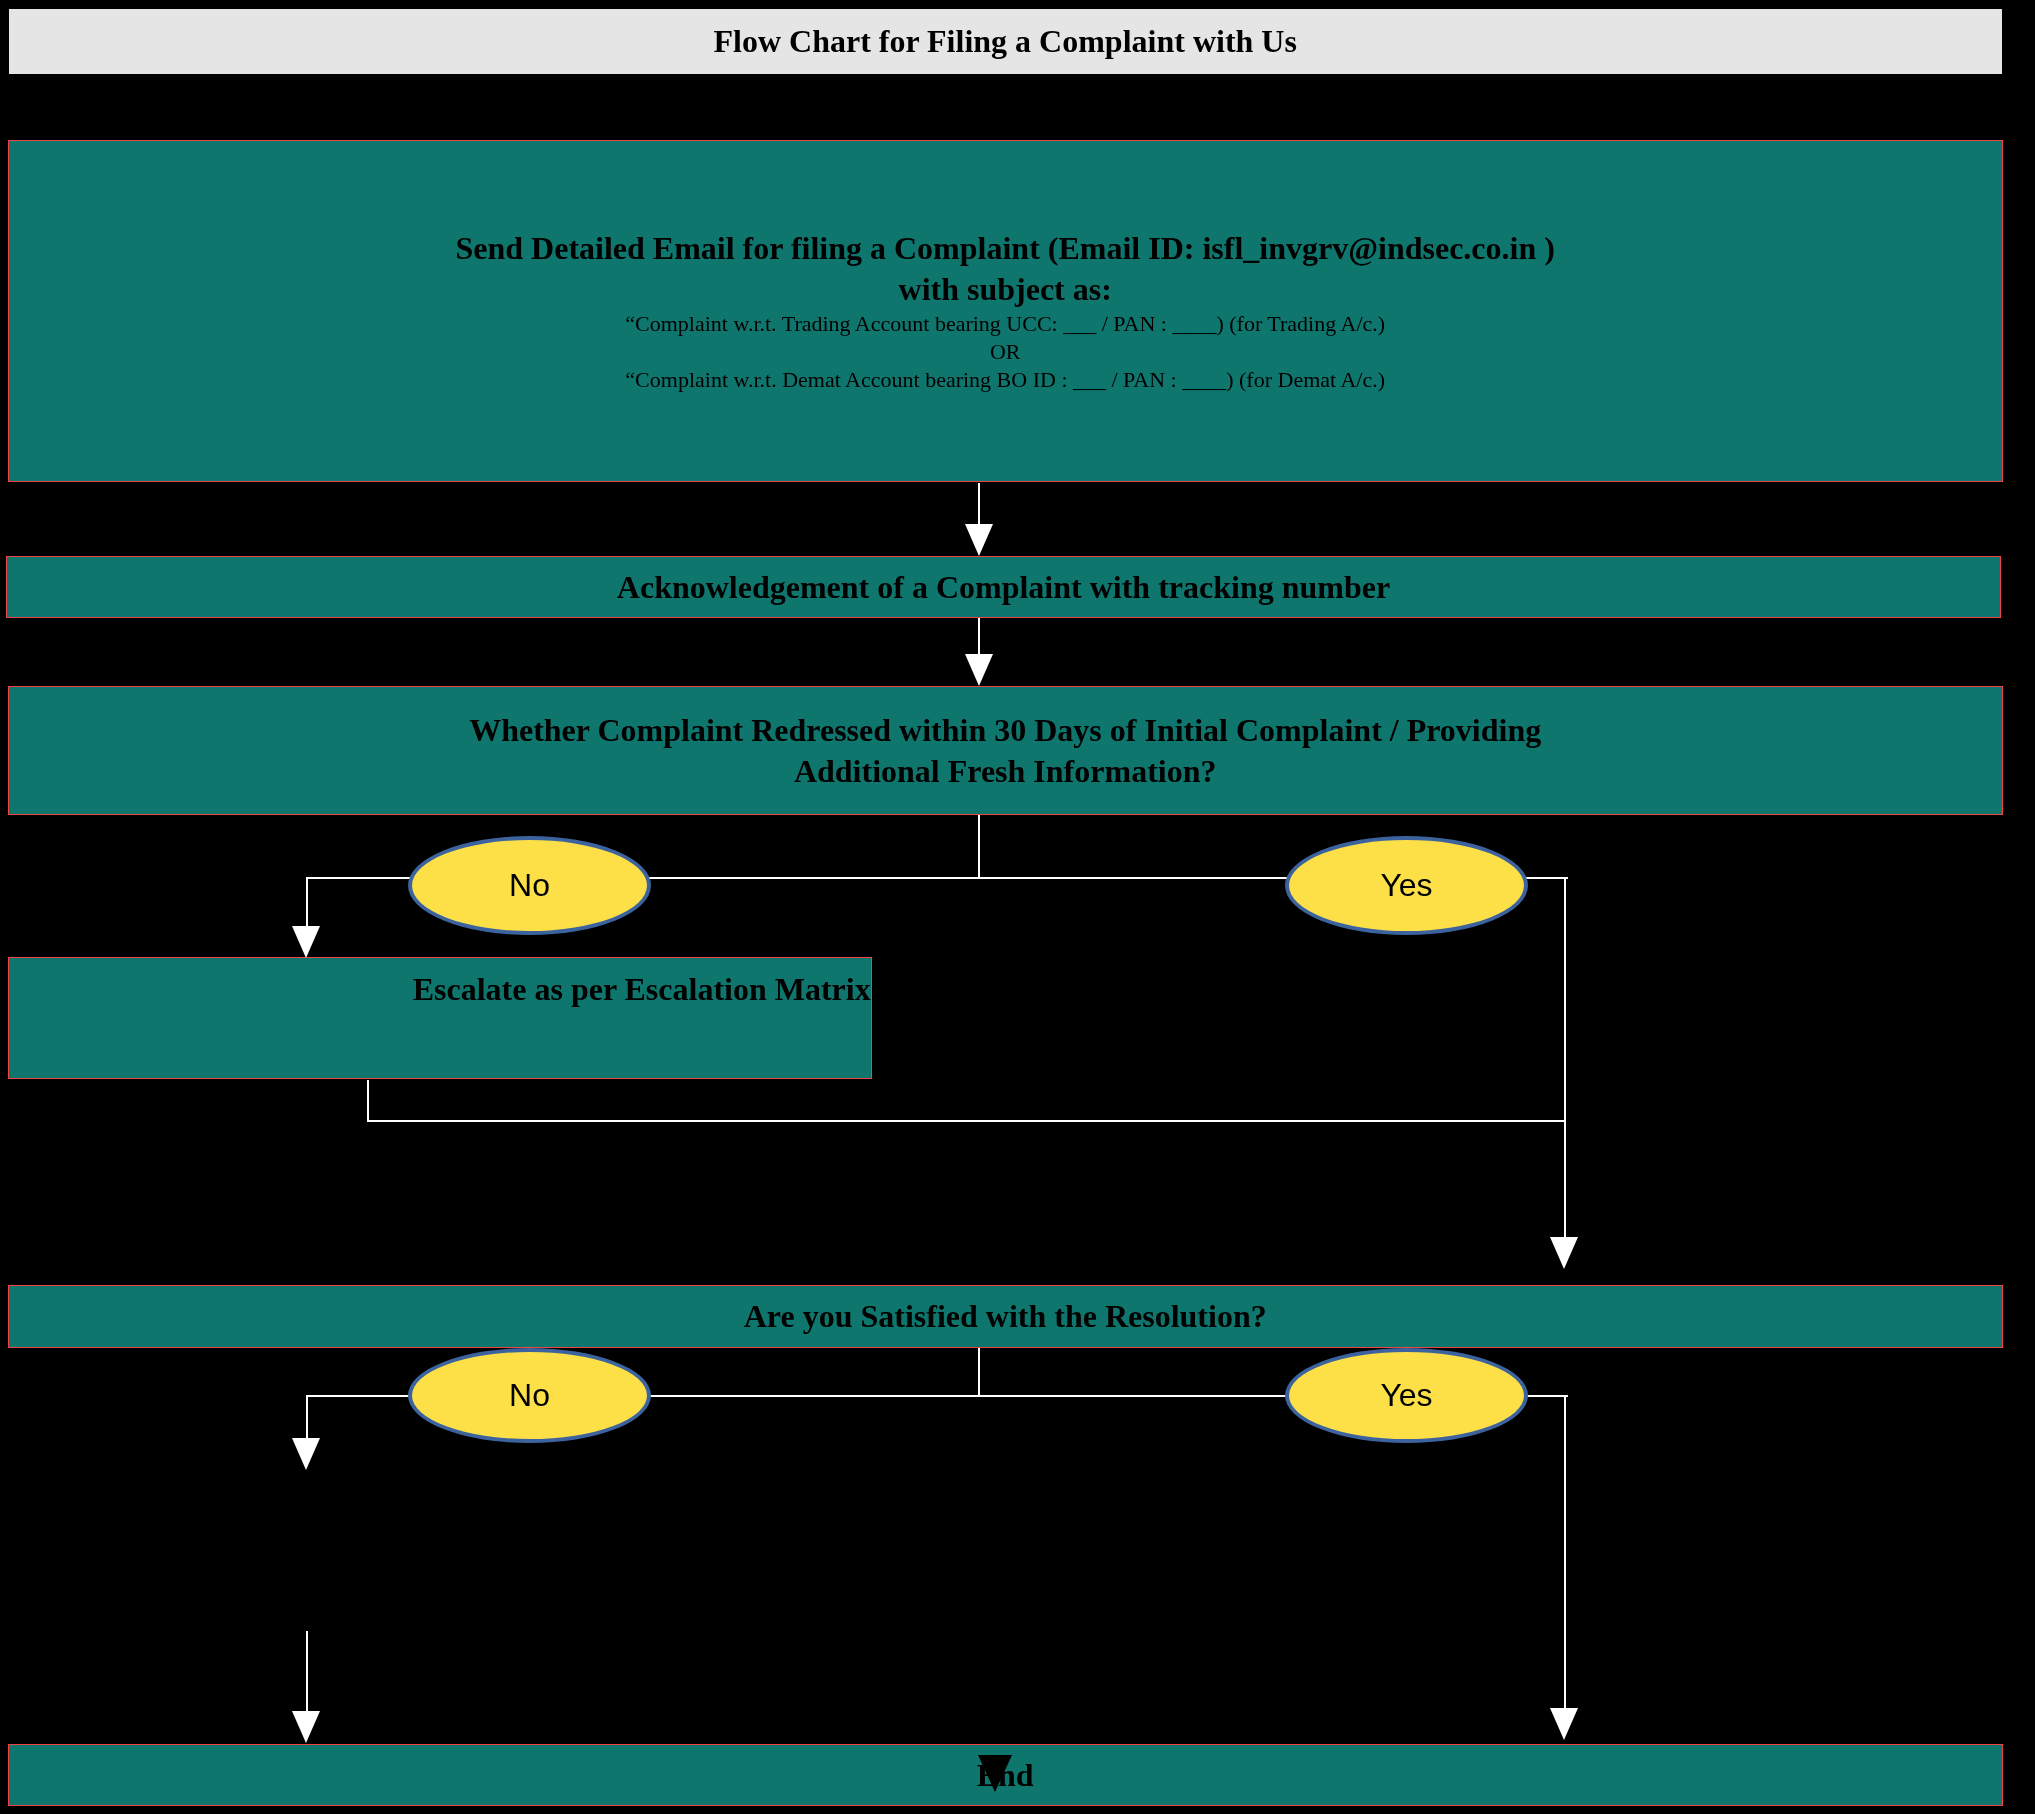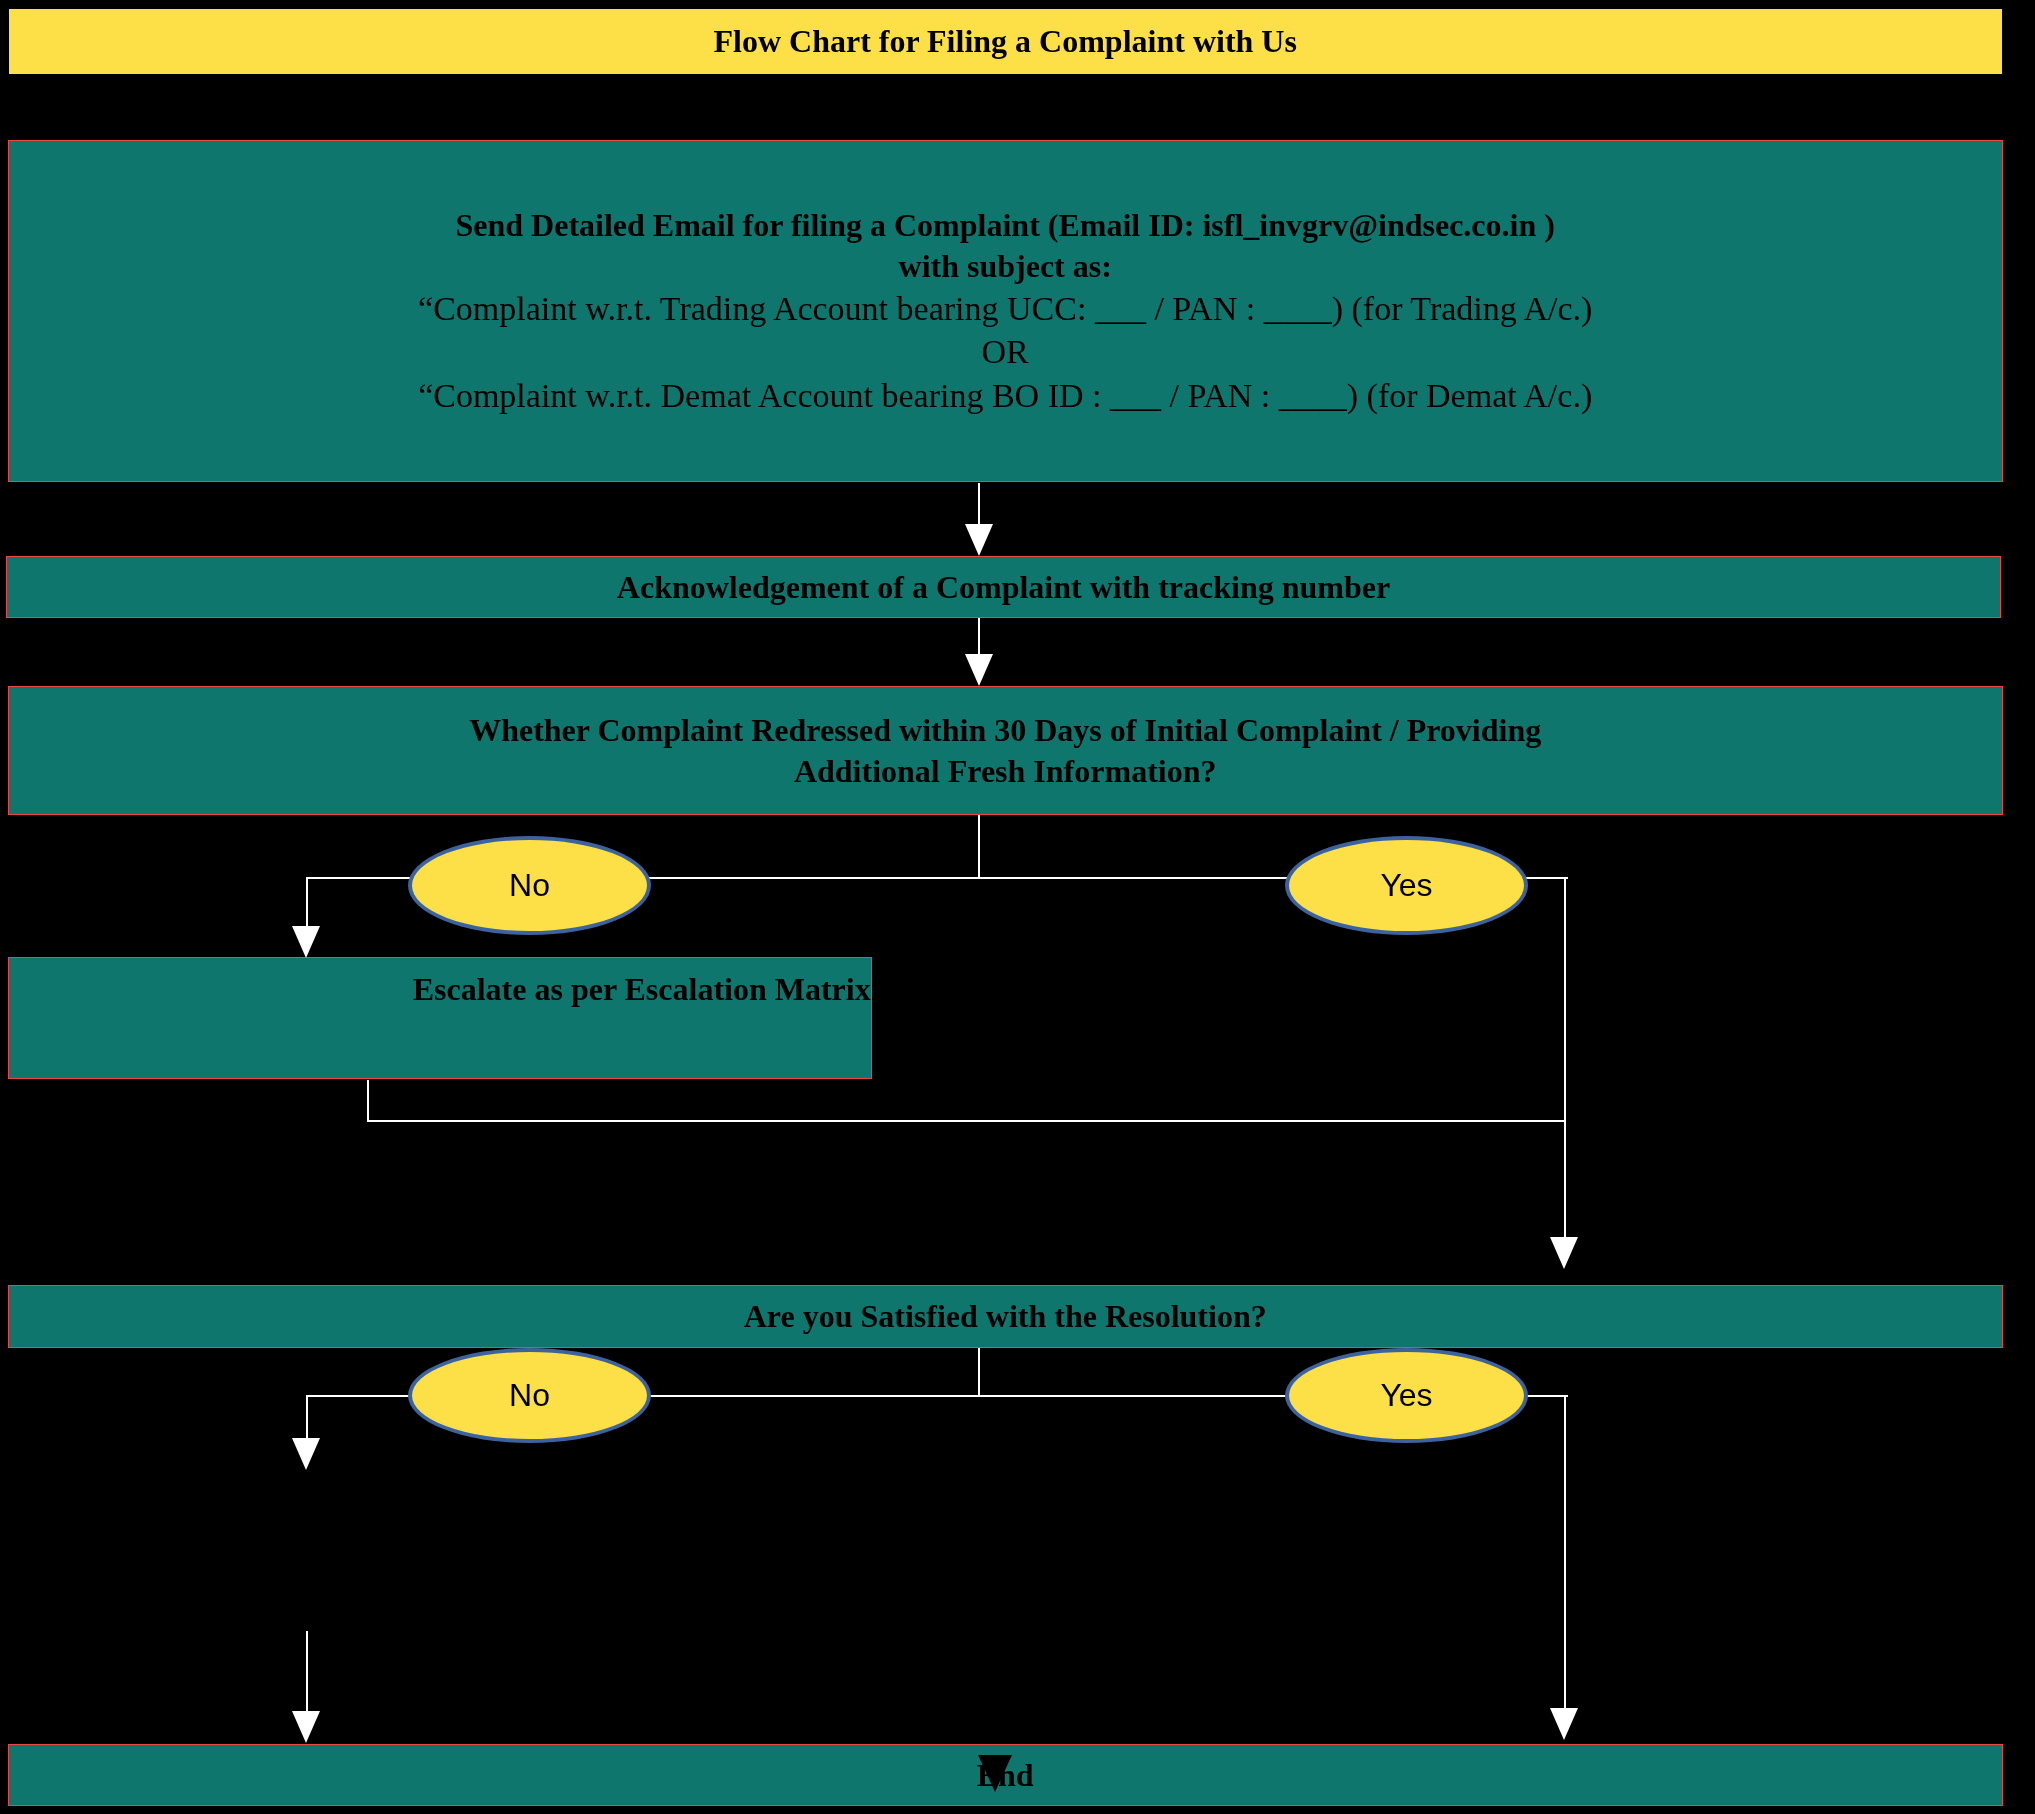--- a/index.html
+++ b/index.html
@@ -23,21 +23,21 @@
     flex-direction:column;
     align-items:center;
     justify-content:center;
     text-align:center;
     font-weight:bold;
     line-height:1.28;
     padding:0 7.2px;
   }
   .title-bar{
     position:absolute;
-    background:#fde047;
+    background:#e5e5e5;
     border:1px solid #000;
     box-sizing:border-box;
     display:flex;
     align-items:center;
     justify-content:center;
     font-weight:bold;
     text-align:center;
   }
   .ellipse{
     position:absolute;
@@ -74,21 +74,21 @@
   }
   .arrow-solid{
     position:absolute;
     width:0;height:0;
     border-left:17.5px solid transparent;
     border-right:17.5px solid transparent;
     border-top:37px solid #000000;
     z-index:8;
   }
   .l1{font-size:32px;}
-  .l2{font-size:34px;text-align:right;}
+  .l2{font-size:22px;text-align:right;}
   .reg{font-weight:normal;}
   .nowrapline{white-space:nowrap;}
 </style>
 </head>
 <body>
 
 <div id="canvas">
 
   <div class="title-bar" style="left:7.7px;top:7.7px;width:1995px;height:67px;">
     <span class="l1">Flow Chart for Filing a Complaint with Us</span>

